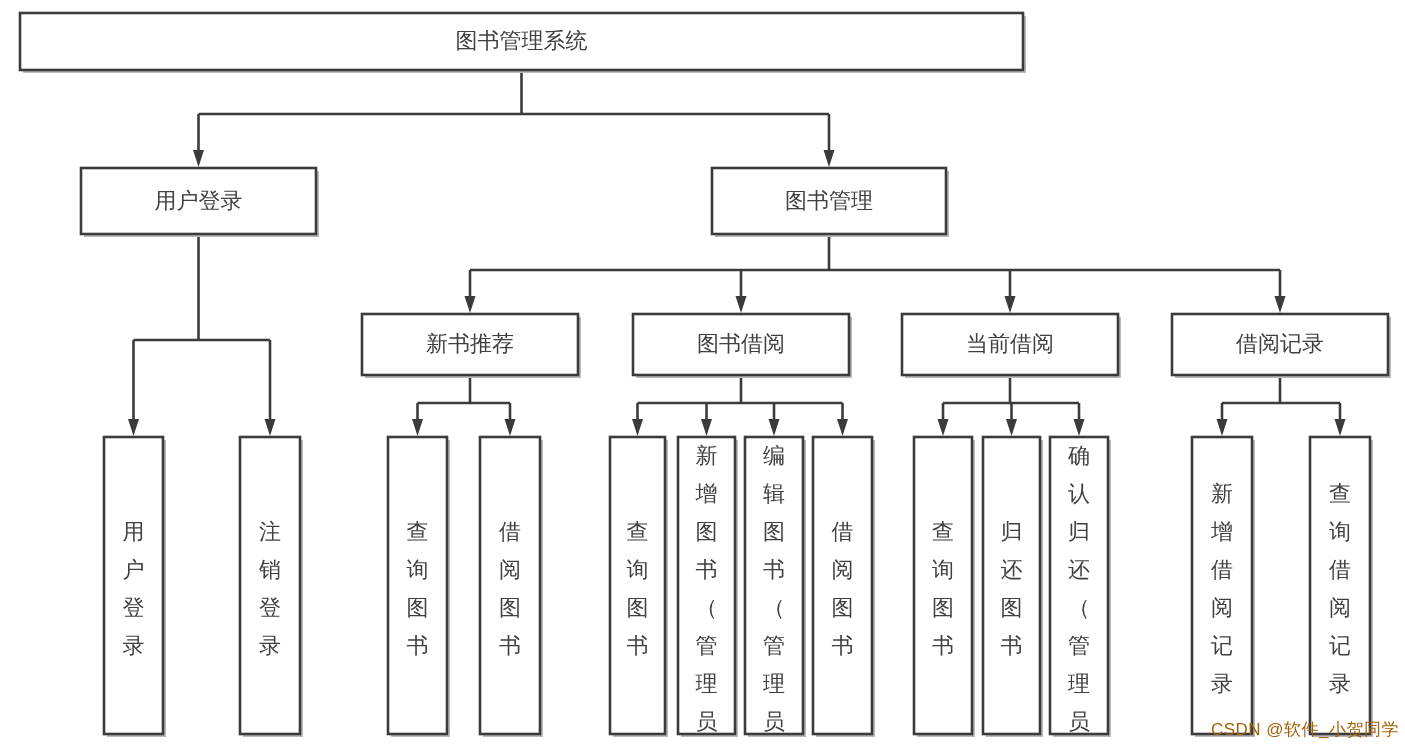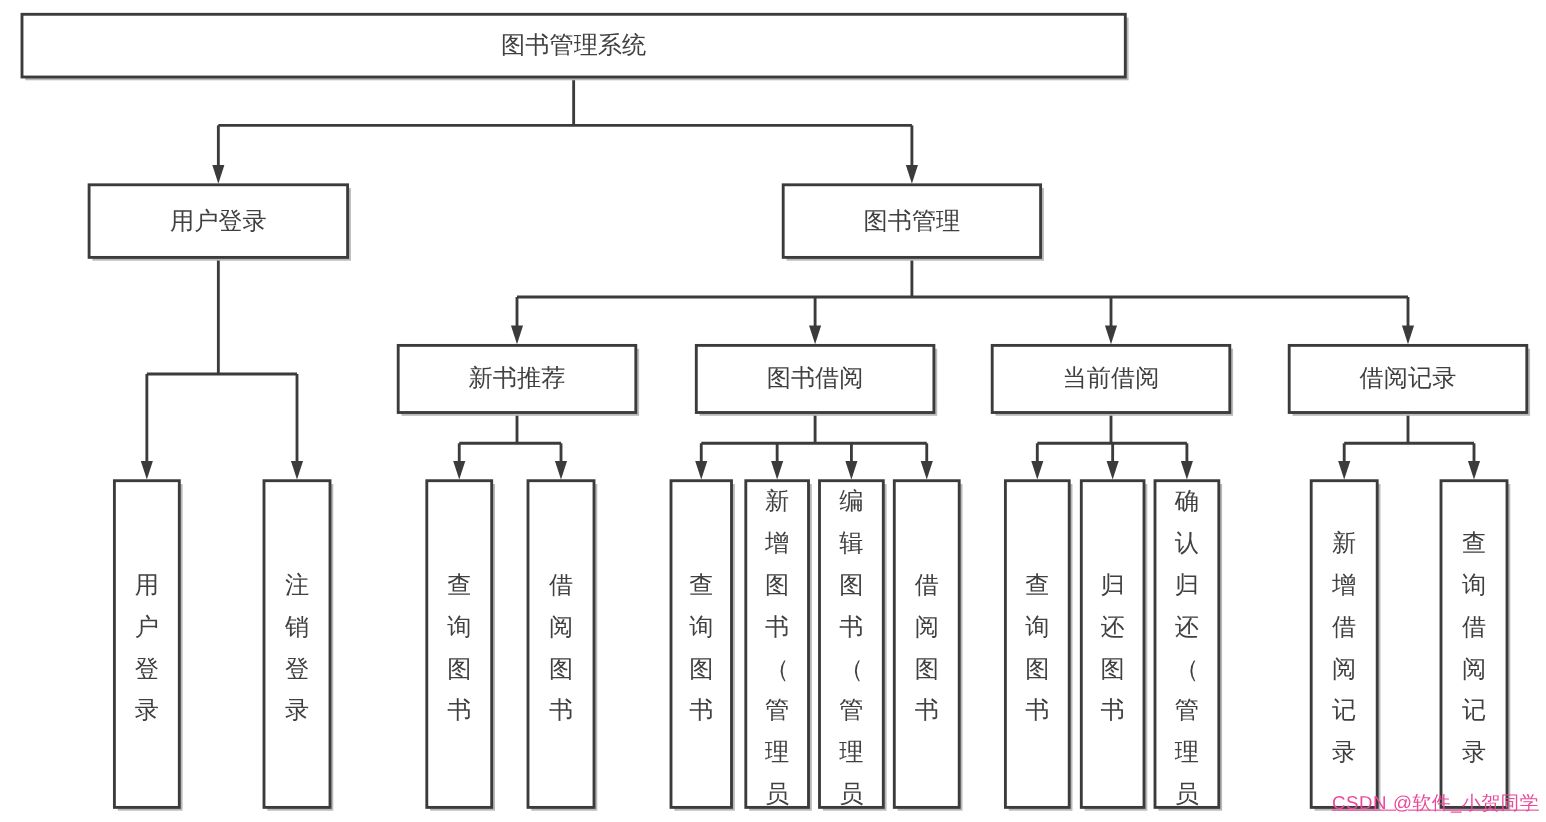--- a/index.html
+++ b/index.html
@@ -57,25 +57,24 @@
   .arrow-head {
     fill: #3b3b3b;
     stroke: none;
   }
   .watermark {
     position: absolute;
     right: 6px;
     bottom: 6px;
     font-family: "Liberation Sans", "DejaVu Sans", sans-serif;
     font-size: 17px;
-    color: #ec4899;
+    color: #a16207;
     letter-spacing: 0.5px;
     white-space: nowrap;
     user-select: none;
-    text-decoration: underline;
   }
 </style>
 </head>
 <body>
 
 <div id="diagram-root">
   <svg class="diagram-canvas" id="diagram-svg" viewBox="0 0 1405 747" xmlns="http://www.w3.org/2000/svg">
       <g>
         <g>
           <path class="connector" d="M 521.5 70 L 521.5 114"></path>

